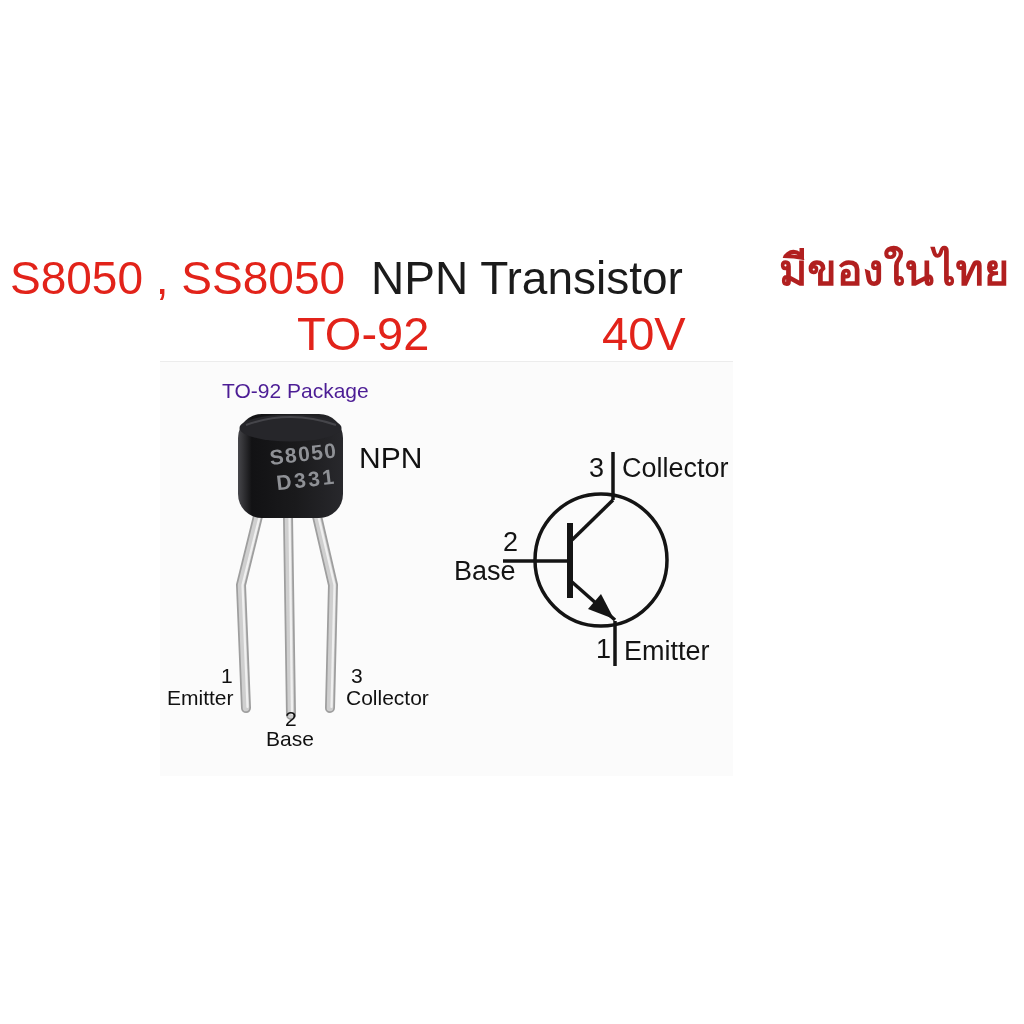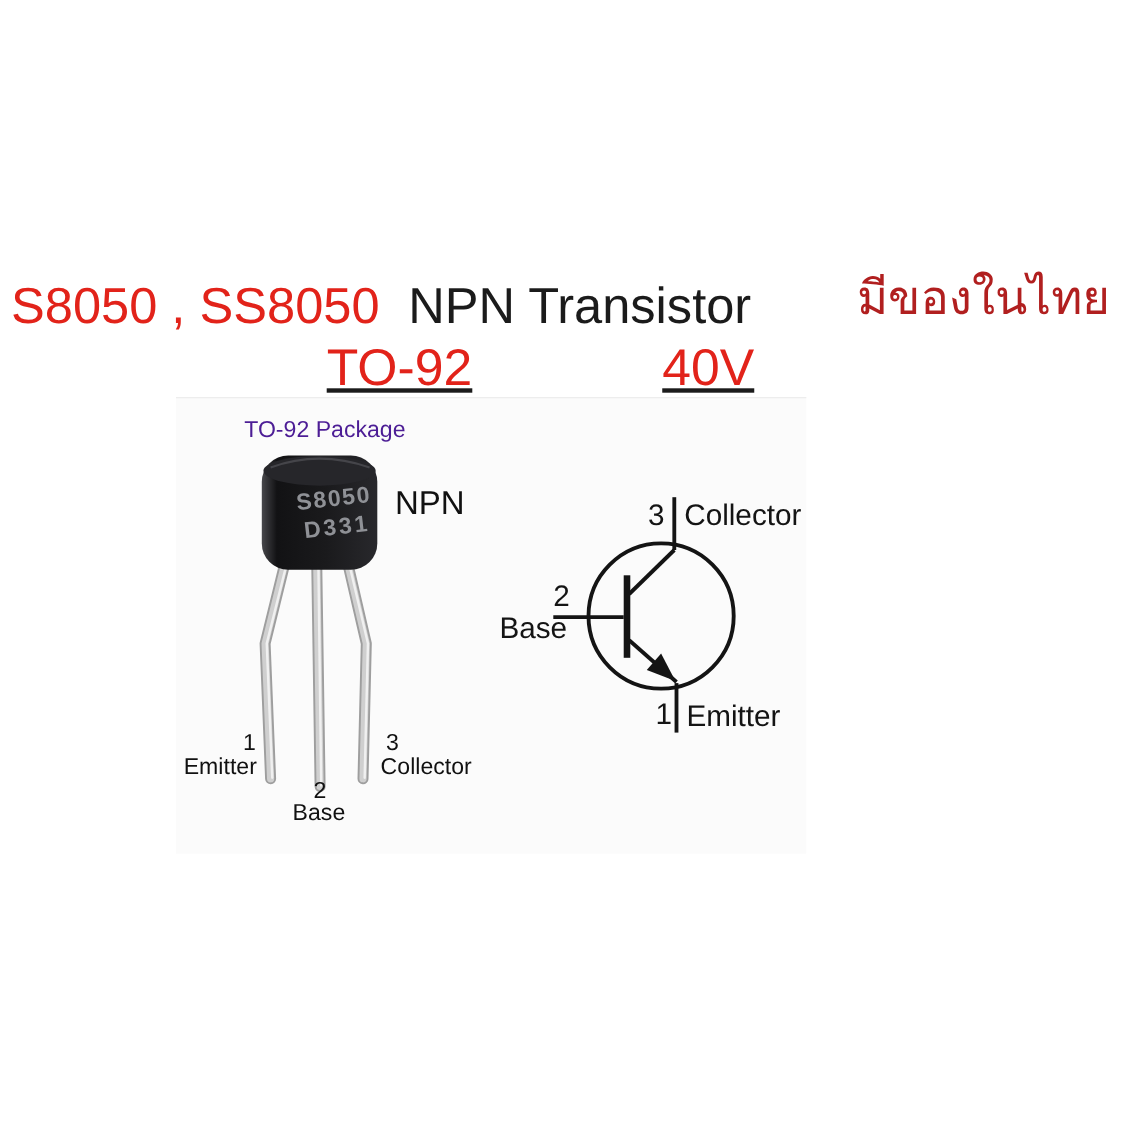--- a/index.html
+++ b/index.html
@@ -6,23 +6,23 @@
   #canvas{
     position:relative;width:1024px;height:1024px;background:#ffffff;overflow:hidden;
     font-family:"Liberation Sans", sans-serif;color:#1b1b1b;
     --title-red:#e2231a; --thai-red:#b11f1f; --ink:#1b1b1b;
   }
   .abs{position:absolute;}
   
   .title-row{left:10px;top:251px;display:flex;gap:26px;align-items:baseline;white-space:nowrap;}
   .title-red{font-size:46px;color:var(--title-red);}
   .title-black{font-size:46px;color:var(--ink);text-align:center;}
-  .thai-note{left:779px;top:236px;font-size:43px;font-weight:normal;color:var(--thai-red);
+  .thai-note{left:779px;top:236px;font-size:43px;font-weight:bold;color:var(--thai-red);
     font-family:"DejaVu Serif","Liberation Serif",serif;white-space:nowrap;}
-  .spec-row{left:297px;top:306px;display:flex;white-space:nowrap;text-decoration:underline;}
+  .spec-row{left:297px;top:306px;display:flex;white-space:nowrap;}
   .spec-row span{font-size:47px;color:var(--title-red);}
   .spec-gap1{margin-left:27px;margin-top:48px;} .spec-gap2{margin-left:49px;}
   
   .photo-bg{left:160px;top:361px;width:573px;height:414px;background:#fbfbfb;border-top:1px solid #ececec;}
   .photo-caption{left:222px;top:379px;font-size:21px;color:#4c1d95;}
   .npn-label{left:359px;top:441px;font-size:30px;color:#111;}
   .marking{left:263px;top:441px;width:84px;text-align:center;transform:rotate(-6.5deg);
     color:#8f9196;font-weight:bold;line-height:26px;letter-spacing:1.5px;font-size:21px;}
   .pin-num{font-size:21px;color:#111;}
   .pin-name{font-size:21px;color:#111;}

